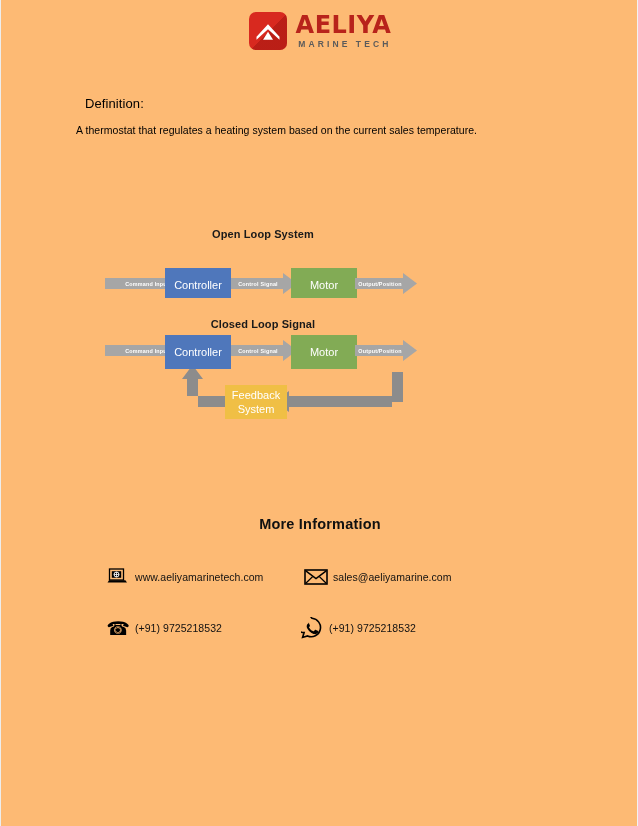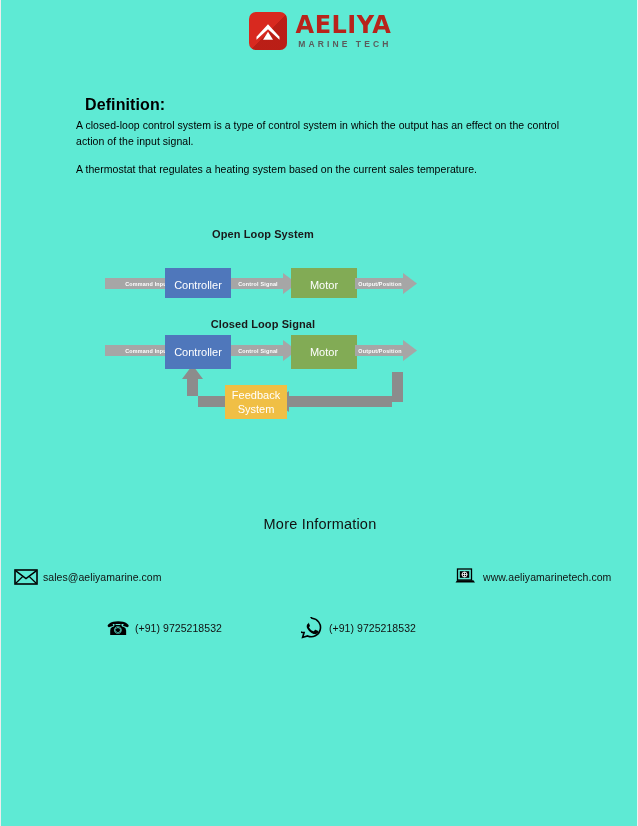--- a/index.html
+++ b/index.html
@@ -3,21 +3,21 @@
 <meta charset="utf-8">
 <style>
   html,body{margin:0;padding:0;background:#ffffff;}
   body{
     width:638px;height:826px;position:relative;overflow:hidden;
     font-family:"Liberation Sans", sans-serif;
     color:#000;
   }
   .page{
     position:absolute;left:0;top:0;width:638px;height:826px;
-    background:#5eead4;
+    background:#fdba74;
     box-sizing:border-box;
     border-left:1px solid #ededed;
     border-right:1px solid #f2f2f2;
   }
 
   
   .logo-wrap{
     position:absolute;left:0;top:12px;width:638px;
     display:flex;align-items:center;justify-content:center;
   }
@@ -49,21 +49,21 @@
 
   
   .content{position:absolute;left:75px;top:74px;width:490px;}
   h2.section-title{
     margin:0 0 0 0;font-size:11.5px;font-weight:bold;
     padding-left:22px;text-indent:-22px;
     letter-spacing:.1px;
   }
   h2.section-title .num{display:inline-block;width:22px;text-indent:0;}
   .label{
-    font-size:16px;font-weight:bold;margin:22px 0 0 0;letter-spacing:.1px;padding-left:9px;
+    font-size:13px;font-weight:normal;margin:22px 0 0 0;letter-spacing:.1px;padding-left:9px;
   }
   .para{
     font-size:10.5px;margin:3px 0 0 0;line-height:1.55;letter-spacing:.05px;
   }
   .para2{
     font-size:10.5px;margin:11px 0 0 0;line-height:1.55;letter-spacing:.05px;
   }
 
   
   .diagram-area{position:absolute;left:0;top:228px;width:524px;}
@@ -79,21 +79,21 @@
   }
   .arrlabel{
     font-family:"Liberation Sans", sans-serif;
     fill:#ffffff;font-size:5.4px;text-anchor:middle;font-weight:bold;
     letter-spacing:.2px;
   }
 
   
   .more-info{
     position:absolute;left:0;top:516px;width:638px;text-align:center;
-    font-size:14.5px;font-weight:normal;letter-spacing:.2px;color:#111;
+    font-size:14.5px;font-weight:bold;letter-spacing:.2px;color:#111;
   }
   .contacts{position:absolute;left:0;top:568px;width:638px;}
   .crow{display:flex;width:638px;}
   .ccell{display:flex;align-items:center;}
   .ccell.left{width:290px;padding-left:100px;box-sizing:border-box;}
   .ccell.right{width:348px;padding-left:8px;box-sizing:border-box;}
   .cicon{width:34px;flex:0 0 auto;display:flex;align-items:center;justify-content:center;}
   .ctext{font-size:10.5px;color:#111;letter-spacing:.05px;}
   .row2{margin-top:31px;}
   .ccell.left.r2{padding-left:100px;}
@@ -117,21 +117,20 @@
       <div class="logo-text">
         <div class="logo-title">AELIYA</div>
         <div class="logo-sub">MARINE TECH</div>
       </div>
     </div>
   </div>
 
   <div class="content">
 
     <p class="label">Definition:</p>
-    <p class="para">A closed-loop control system is a type of control system in which the output has an effect on the control action of the input signal.</p>
 
     <p class="para2">A thermostat that regulates a heating system based on the current sales temperature.</p>
   </div>
 
   <div class="diagram-area">
 
     <div class="dia-title">Open Loop System</div>
 
     <svg class="dia-svg" width="320" height="58" viewBox="0 0 320 58">
 
@@ -205,44 +204,44 @@
         <text class="boxlabel" x="153" y="82.5">System</text>
       </g>
     </svg>
   </div>
 
   <div class="more-info">More Information</div>
 
   <div class="contacts">
 
     <div class="crow">
-
-      <div class="ccell right">
-        <span class="cicon">
-          <svg width="24" height="18" viewBox="0 0 24 18">
-            <rect x="1" y="2" width="22" height="14" fill="none" stroke="#000" stroke-width="1.6"></rect>
-            <path d="M1.8 2.8 L12 10.5 L22.2 2.8" fill="none" stroke="#000" stroke-width="1.5"></path>
-            <path d="M1.8 15.2 L8.6 8.6 M22.2 15.2 L15.4 8.6" fill="none" stroke="#000" stroke-width="1.3"></path>
-          </svg>
-        </span>
-        <span class="ctext">sales@aeliyamarine.com</span>
-      </div>
 
       <div class="ccell left">
         <span class="cicon">
           <svg width="22" height="18" viewBox="0 0 22 18">
             <rect x="2.5" y="1" width="14" height="11" fill="none" stroke="#000" stroke-width="1.3"></rect>
             <rect x="4.8" y="3.2" width="9.4" height="6.6" fill="#000"></rect>
             <circle cx="9.5" cy="6.5" r="2.5" fill="none" stroke="#fff" stroke-width="1"></circle>
             <path d="M7 6.5 H12 M9.5 4 V9" stroke="#fff" stroke-width=".8"></path>
             <path d="M0.5 14.4 H20 L18.4 12.2 H2.1 Z" fill="#000"></path>
           </svg>
         </span>
         <span class="ctext">www.aeliyamarinetech.com</span>
       </div>
+
+      <div class="ccell right">
+        <span class="cicon">
+          <svg width="24" height="18" viewBox="0 0 24 18">
+            <rect x="1" y="2" width="22" height="14" fill="none" stroke="#000" stroke-width="1.6"></rect>
+            <path d="M1.8 2.8 L12 10.5 L22.2 2.8" fill="none" stroke="#000" stroke-width="1.5"></path>
+            <path d="M1.8 15.2 L8.6 8.6 M22.2 15.2 L15.4 8.6" fill="none" stroke="#000" stroke-width="1.3"></path>
+          </svg>
+        </span>
+        <span class="ctext">sales@aeliyamarine.com</span>
+      </div>
     </div>
 
     <div class="crow row2">
 
       <div class="ccell left r2">
         <span class="cicon">
           <span class="ph-glyph">☎</span>
         </span>
         <span class="ctext">(+91) 9725218532</span>
       </div>

